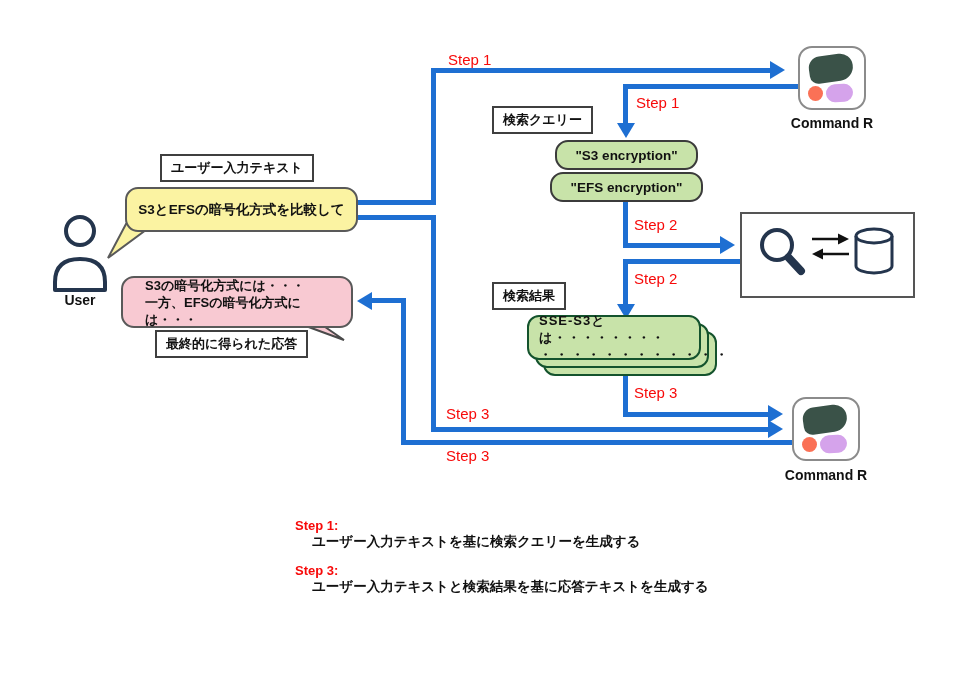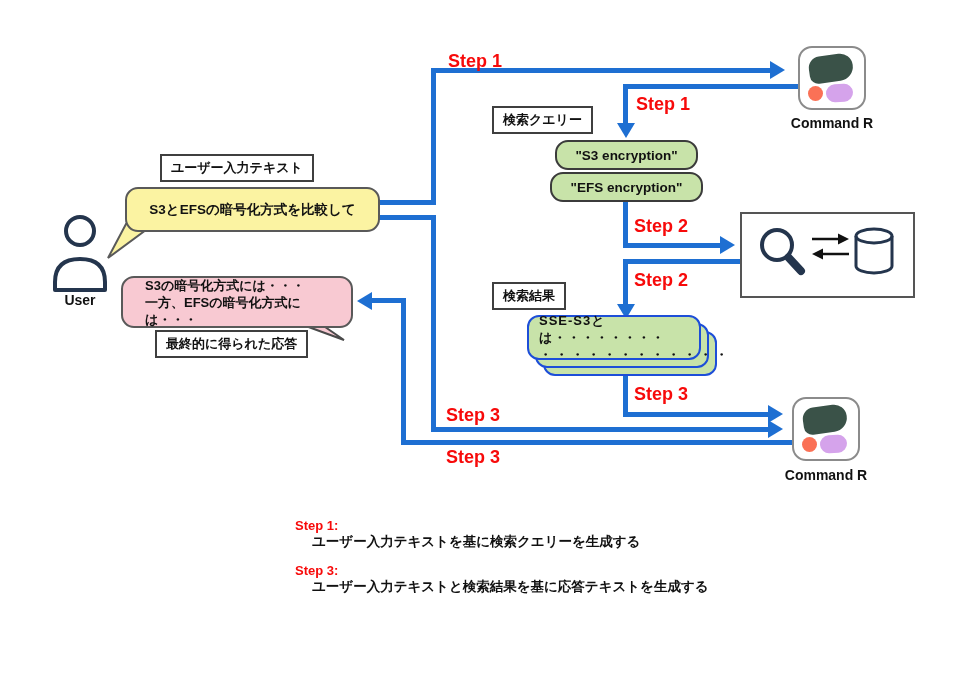--- a/index.html
+++ b/index.html
@@ -4,30 +4,30 @@
 <style>
   html,body{margin:0;padding:0;background:#ffffff;}
   .canvas{position:relative;width:960px;height:687px;background:#fff;overflow:hidden;
           font-family:"Liberation Sans","DejaVu Sans",sans-serif;color:#111;}
   .hline{position:absolute;height:5px;background:#1e6fd2;}
   .vline{position:absolute;width:5px;background:#1e6fd2;}
   .arr{position:absolute;width:0;height:0;}
   .arr.right{border-top:9px solid transparent;border-bottom:9px solid transparent;border-left:15px solid #1e6fd2;}
   .arr.left {border-top:9px solid transparent;border-bottom:9px solid transparent;border-right:15px solid #1e6fd2;}
   .arr.down {border-left:9px solid transparent;border-right:9px solid transparent;border-top:15px solid #1e6fd2;}
-  .steplabel{position:absolute;color:#f70a0a;font-weight:bold;font-size:18px;white-space:nowrap;}
+  .steplabel{position:absolute;color:#f70a0a;font-weight:normal;font-size:15px;white-space:nowrap;}
   .labelbox{position:absolute;background:#fff;border:2px solid #3f3f3f;font-weight:bold;
             font-size:13px;padding:3px 9px;white-space:nowrap;}
   .bubble{position:absolute;border:2px solid #595959;border-radius:13px;font-weight:bold;
           display:flex;flex-direction:column;align-items:center;justify-content:center;box-sizing:border-box;}
   .bubble.left-align{align-items:flex-start;padding-left:22px;}
   .tail{position:absolute;}
   .greenbox{position:absolute;background:#c8e3a9;border:2px solid #3b3b3b;border-radius:13px;
             font-weight:bold;font-size:13.5px;display:flex;align-items:center;justify-content:center;box-sizing:border-box;}
-  .stackcard{position:absolute;background:#c8e3a9;border:2px solid #1d4ed8;border-radius:12px;box-sizing:border-box;}
+  .stackcard{position:absolute;background:#c8e3a9;border:2px solid #14532d;border-radius:12px;box-sizing:border-box;}
   .nodelabel{position:absolute;font-weight:bold;font-size:14px;text-align:center;white-space:nowrap;}
   .cricon{position:absolute;width:64px;height:60px;background:#fff;border:2px solid #8b8b8b;border-radius:14px;}
   .cricon .blob-green{position:absolute;left:9px;top:7px;width:44px;height:27px;background:#3a5248;
                       border-radius:16px 18px 20px 12px;transform:rotate(-8deg);}
   .cricon .blob-orange{position:absolute;left:8px;top:38px;width:15px;height:15px;background:#fa7156;border-radius:50%;}
   .cricon .blob-purple{position:absolute;left:26px;top:36px;width:27px;height:18px;background:#d5a3eb;
                        border-radius:9px;transform:rotate(-4deg);}
   .retrieverbox{position:absolute;left:740px;top:212px;width:175px;height:86px;background:#fff;
                 border:2px solid #555;box-sizing:border-box;}
   .legend{position:absolute;left:295px;top:518px;width:480px;}
@@ -86,21 +86,21 @@
   <div class="nodelabel" style="left:48px;top:292px;width:64px;">User</div>
 
   <div class="labelbox" style="left:155px;top:330px;">最終的に得られた応答</div>
   <div class="labelbox" style="left:160px;top:154px;">ユーザー入力テキスト</div>
   <div class="labelbox" style="left:492px;top:106px;">検索クエリー</div>
   <div class="labelbox" style="left:492px;top:282px;">検索結果</div>
 
   <svg class="tail" style="left:104px;top:222px;" width="60" height="40" viewBox="0 0 60 40">
     <polygon points="50,2 22,2 4,36" fill="#fbf3a2" stroke="#595959" stroke-width="2"></polygon>
   </svg>
-  <div class="bubble" style="left:125px;top:187px;width:255px;height:45px;background:#fbf3a2;font-size:13.5px;">
+  <div class="bubble" style="left:125px;top:187px;width:233px;height:45px;background:#fbf3a2;font-size:13.5px;">
     <span>S3とEFSの暗号化方式を比較して</span>
   </div>
 
   <svg class="tail" style="left:276px;top:316px;" width="74" height="28" viewBox="0 0 74 28">
     <polygon points="8,2 36,2 68,24" fill="#f8c9d2" stroke="#4a4a4a" stroke-width="2"></polygon>
   </svg>
   <div class="bubble left-align" style="left:121px;top:276px;width:232px;height:52px;background:#f8c9d2;font-size:13px;line-height:17px;">
     <span>S3の暗号化方式には・・・</span>
     <span>一方、EFSの暗号化方式には・・・</span>
   </div>

